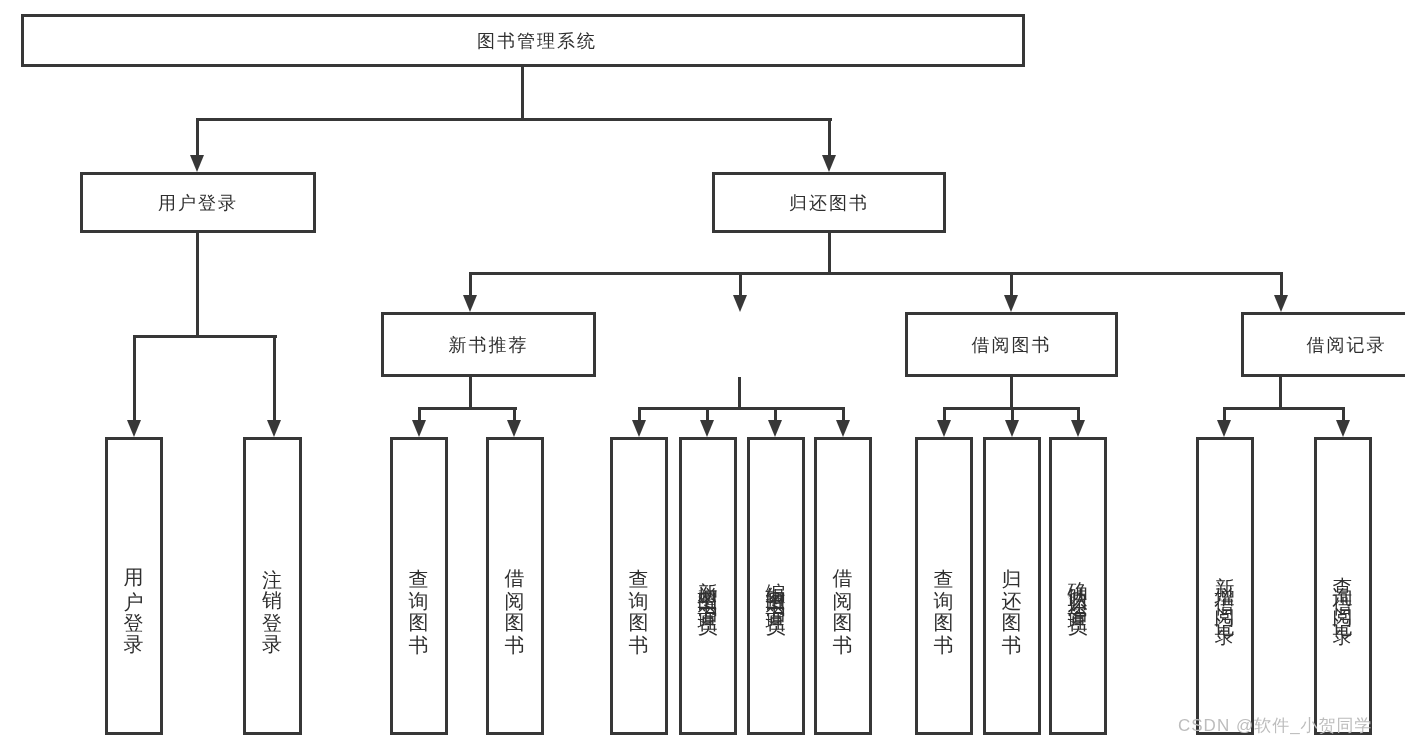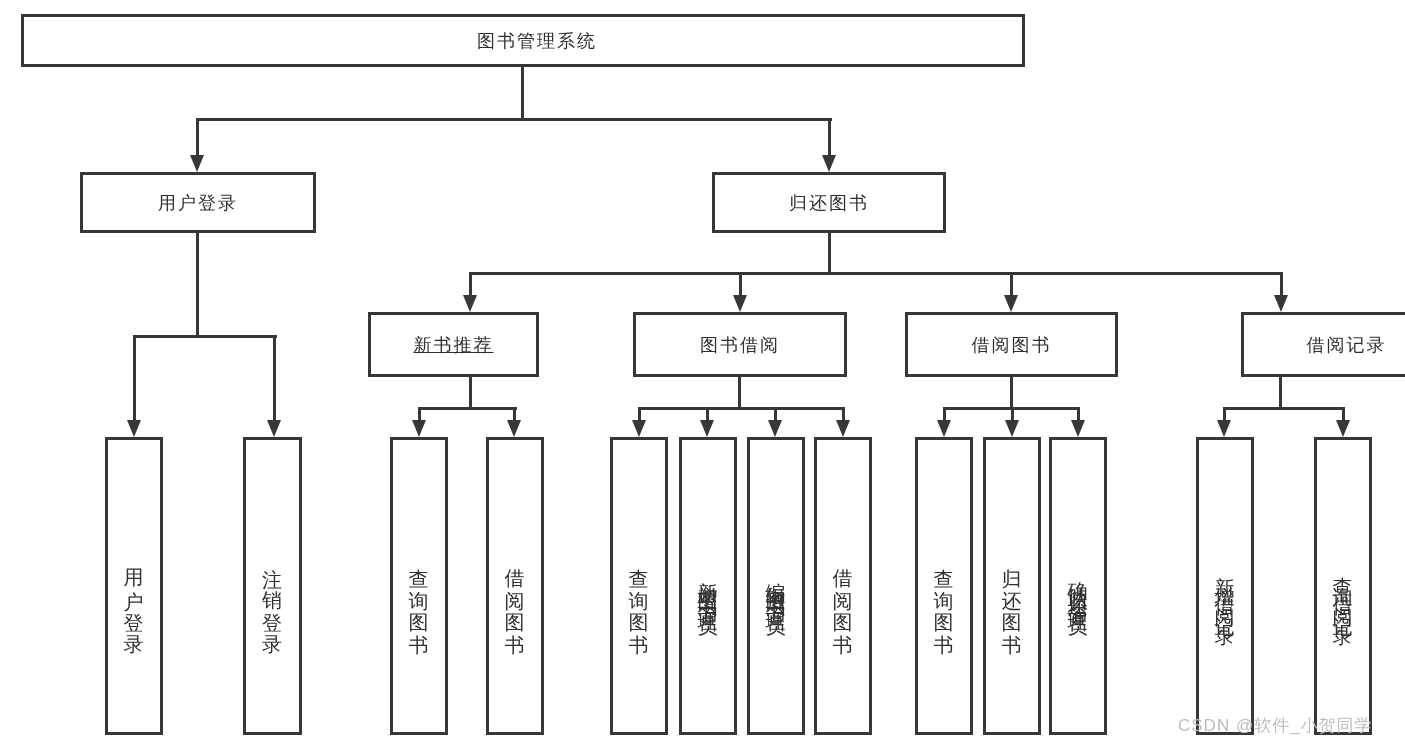--- a/index.html
+++ b/index.html
@@ -65,22 +65,21 @@
   <div class="hline" style="left:469px;top:272px;width:814px;"></div>
   <div class="vline" style="left:469px;top:272px;height:25px;"></div>
   <div class="arrow" style="left:463px;top:295px;"></div>
   <div class="vline" style="left:739px;top:272px;height:25px;"></div>
   <div class="arrow" style="left:733px;top:295px;"></div>
   <div class="vline" style="left:1010px;top:272px;height:25px;"></div>
   <div class="arrow" style="left:1004px;top:295px;"></div>
   <div class="vline" style="left:1280px;top:272px;height:25px;"></div>
   <div class="arrow" style="left:1274px;top:295px;"></div>
 
-  <div class="box h lvl" style="left:368px;top:312px;width:171px;height:65px;text-decoration:underline;">新书推荐</div>
-  <div class="box h lvl" style="left:633px;top:312px;width:214px;height:65px;">图书借阅</div>
+  <div class="box h lvl" style="left:381px;top:312px;width:215px;height:65px;">新书推荐</div>
   <div class="box h lvl" style="left:905px;top:312px;width:213px;height:65px;">借阅图书</div>
   <div class="box h lvl" style="left:1241px;top:312px;width:211px;height:65px;">借阅记录</div>
 
   <div class="vline" style="left:469px;top:377px;height:30px;"></div>
   <div class="hline" style="left:418px;top:407px;width:99px;"></div>
   <div class="vline" style="left:418px;top:407px;height:13px;"></div>
   <div class="arrow" style="left:412px;top:420px;"></div>
   <div class="vline" style="left:513px;top:407px;height:13px;"></div>
   <div class="arrow" style="left:507px;top:420px;"></div>
 

